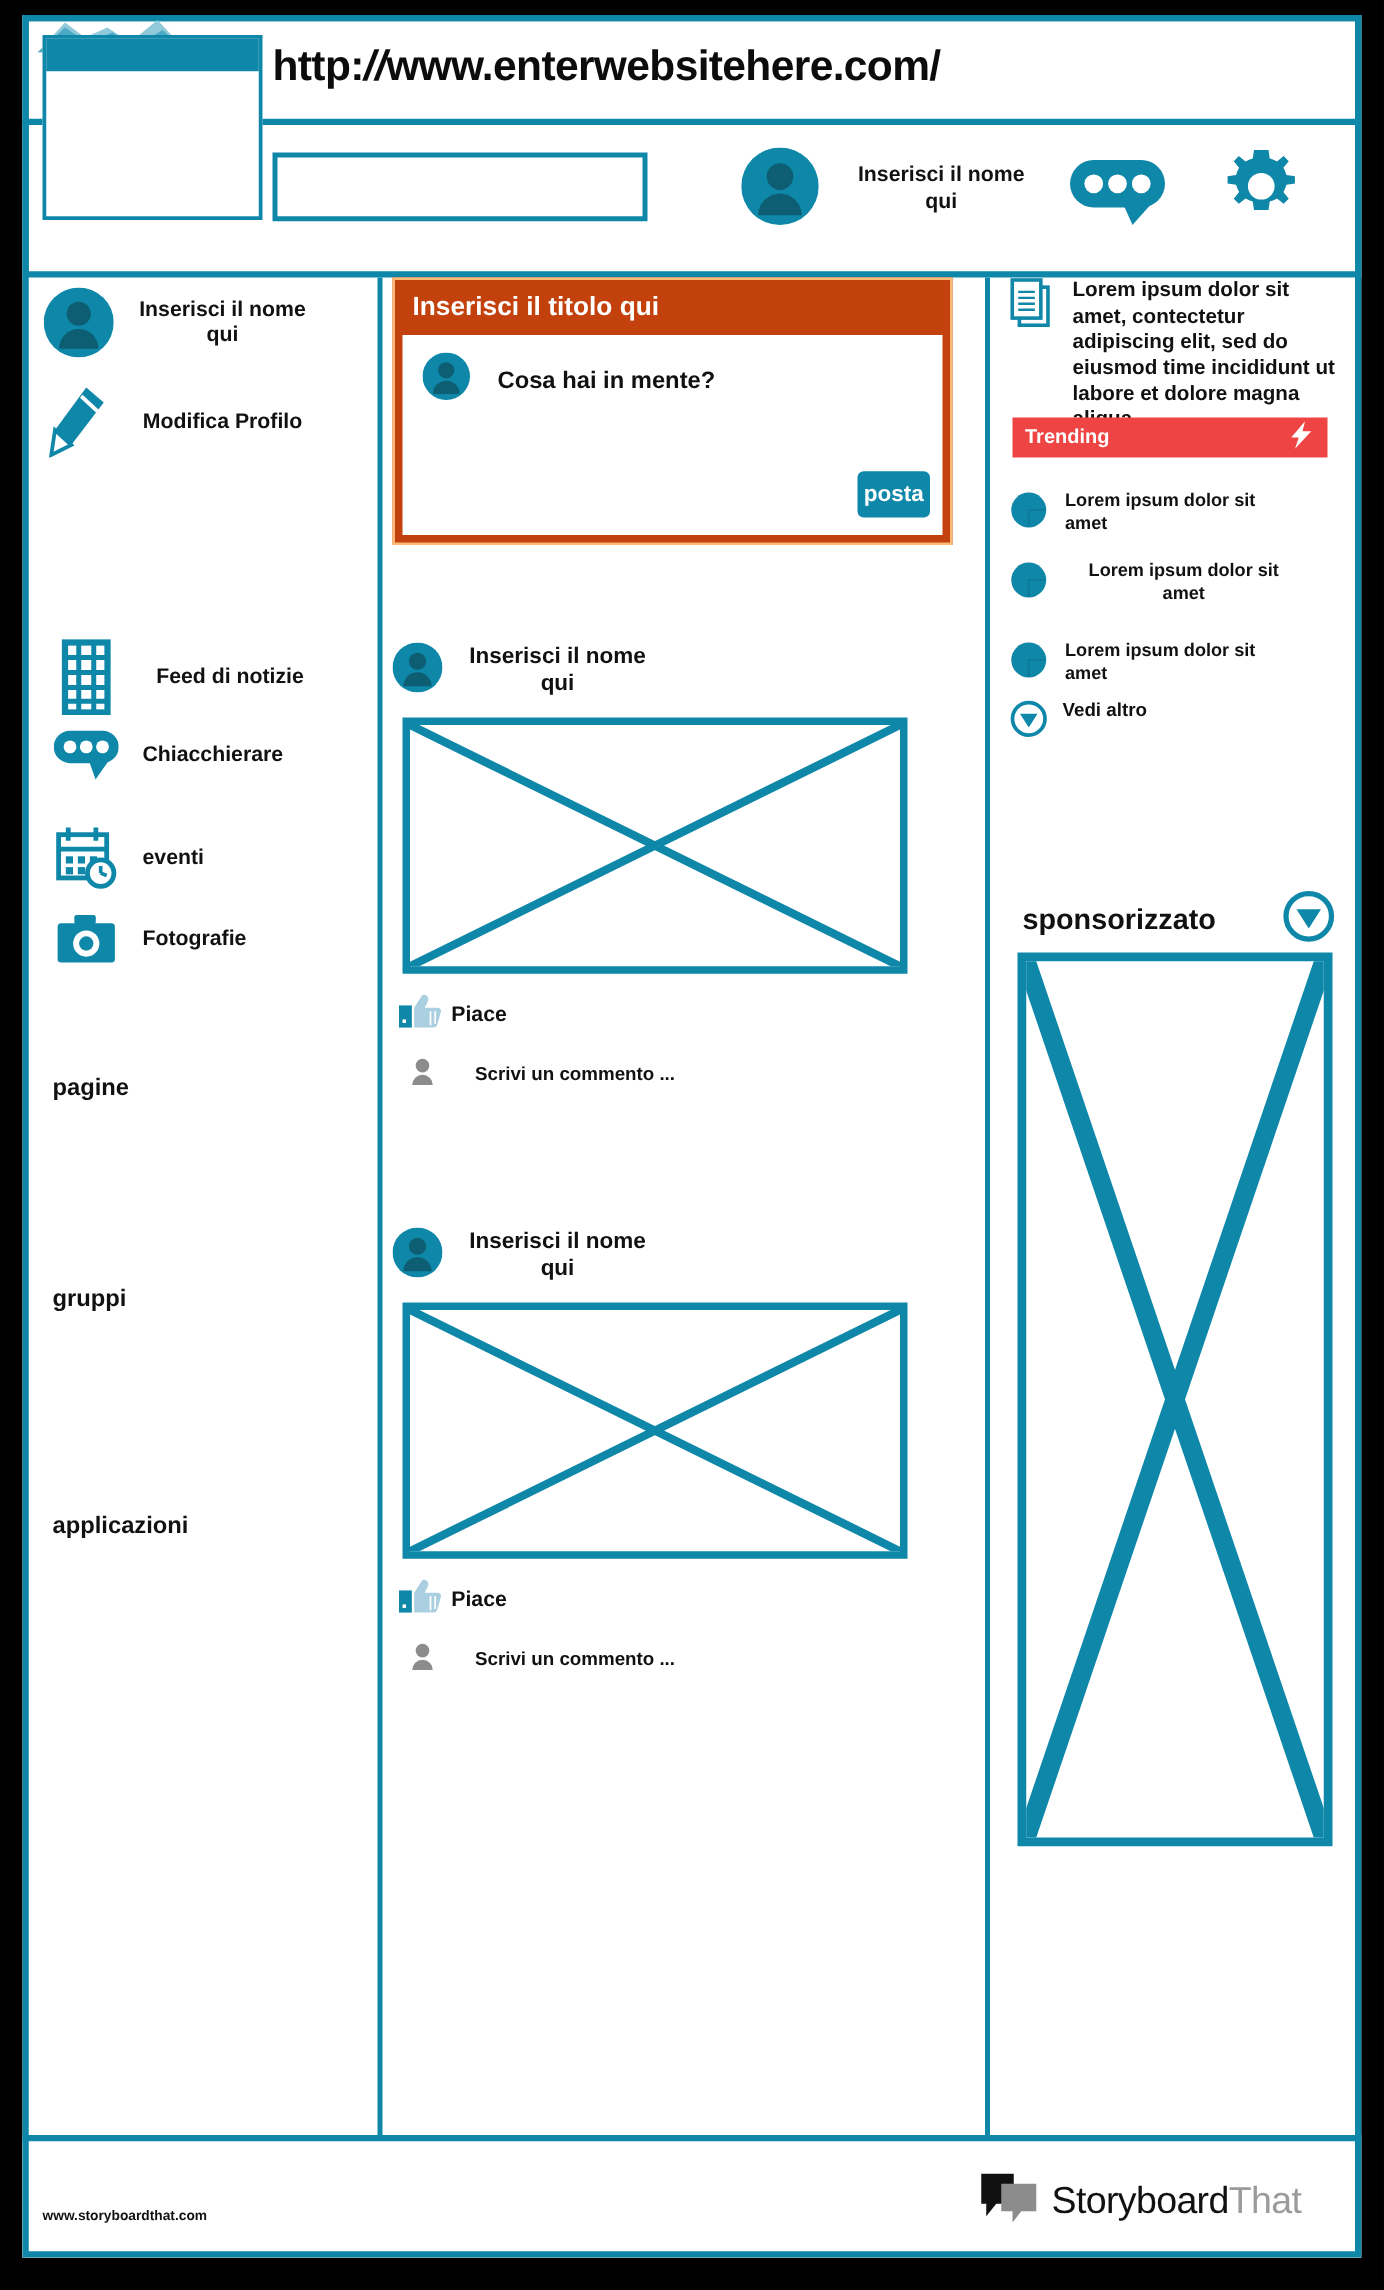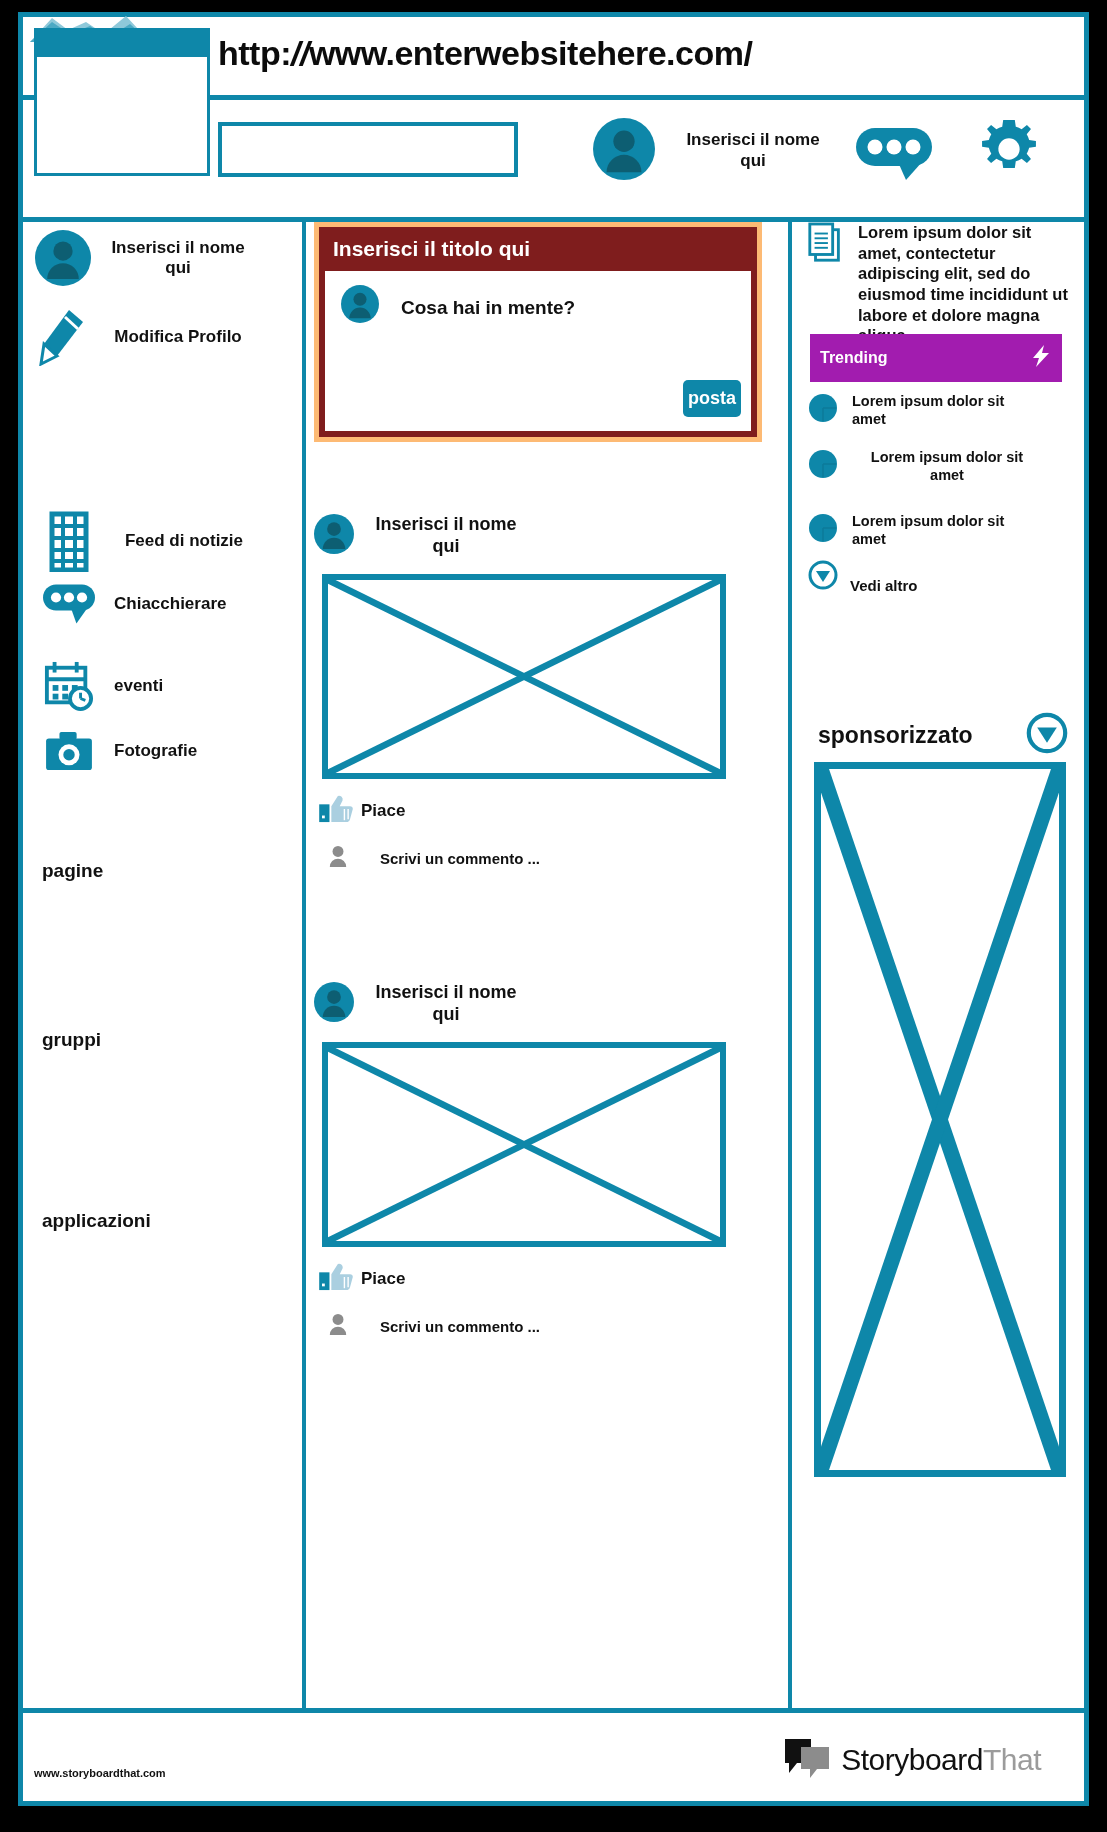--- a/index.html
+++ b/index.html
@@ -184,23 +184,23 @@
   
   .center {
     position: absolute;
     left: 296px; top: 0;
     width: 470px;
   }
   .composer {
     position: absolute;
     left: 0; top: 0;
     width: 448px;
-    border: 5px solid #fdba74;
-    box-sizing: border-box;
-    background: #7f1d1d;
+    border: 2px solid #fdba74;
+    box-sizing: border-box;
+    background: #c2410c;
   }
   .composer-title {
     color: #ffffff;
     font-size: 21px;
     font-weight: bold;
     padding: 10px 14px 10px 14px;
   }
   .composer-body {
     background: #ffffff;
     height: 160px;
@@ -302,22 +302,22 @@
     font-weight: bold;
     color: #111;
     line-height: 1.25;
     margin-left: 12px;
     width: 218px;
   }
   .trending-bar {
     position: absolute;
     left: 14px; top: 112px;
     width: 252px;
-    height: 48px;
-    background: #a21caf;
+    height: 32px;
+    background: #ef4444;
     display: flex;
     align-items: center;
     justify-content: space-between;
     padding: 0 10px;
     box-sizing: border-box;
   }
   .trending-label {
     color: #ffffff;
     font-size: 16px;
     font-weight: bold;
@@ -335,21 +335,21 @@
     margin-left: 14px;
     text-align: center;
     line-height: 1.25;
     width: 190px;
   }
   .trend-text.left { text-align: left; }
   .see-more {
     position: absolute;
     left: 12px; top: 338px;
     display: flex;
-    align-items: flex-end;
+    align-items: flex-start;
   }
   .see-more-text {
     font-size: 15px;
     font-weight: bold;
     color: #111;
     margin-left: 12px;
   }
   .spons-head {
     position: absolute;
     left: 22px; top: 490px;

